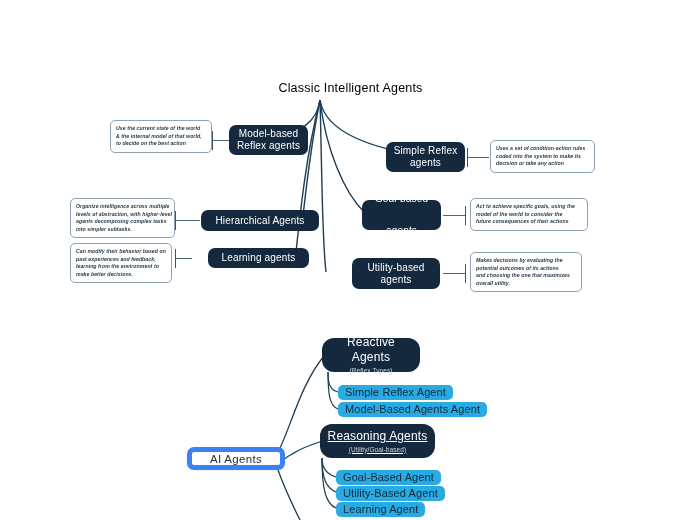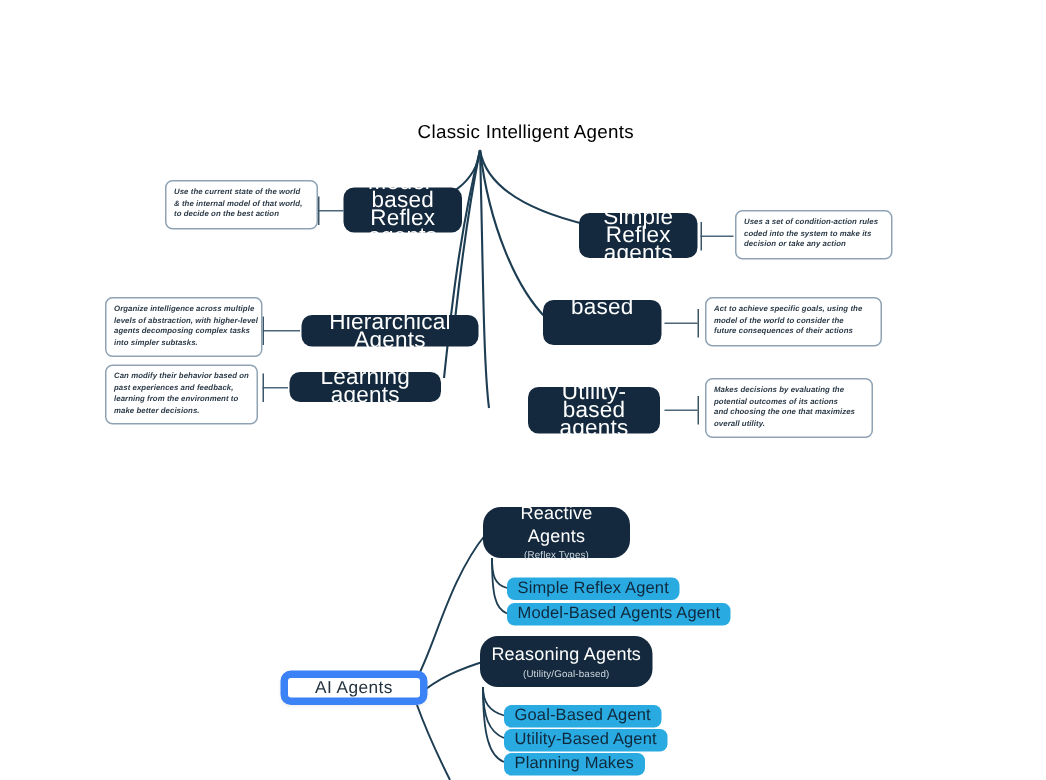--- a/index.html
+++ b/index.html
@@ -43,21 +43,21 @@
     font-size: 12.5px;
     letter-spacing: 0.2px;
     color: #000000;
     white-space: nowrap;
   }
   
   .dark {
     background: #14293d;
     color: #ffffff;
     border-radius: 7px;
-    font-size: 15px;
+    font-size: 10px;
     line-height: 12px;
     letter-spacing: 0.15px;
     padding: 3px 6px;
   }
   .dark.big {
     font-size: 12px;
     line-height: 15px;
     border-radius: 12px;
   }
   .dark .sub {
@@ -161,21 +161,21 @@
 
   <div class="node dark" style="left:386px; top:142px; width:79px; height:30px;">
     <span>Simple Reflex</span>
     <span>agents</span>
   </div>
 
   <div class="node dark" style="left:201px; top:210px; width:118px; height:21px;">
     <span>Hierarchical Agents</span>
   </div>
 
-  <div class="node dark" style="left:193px; top:248px; width:101px; height:20px;">
+  <div class="node dark" style="left:208px; top:248px; width:101px; height:20px;">
     <span>Learning agents</span>
   </div>
 
   <div class="node dark" style="left:362px; top:200px; width:79px; height:30px;gap:20px;">
     <span>Goal-based</span>
     <span>agents</span>
   </div>
 
   <div class="node dark" style="left:352px; top:258px; width:88px; height:31px;">
     <span>Utility-based</span>
@@ -249,30 +249,30 @@
   </div>
 
   <div class="node blue" style="left:338px; top:385px; height:15px;">
     <span>Simple Reflex Agent</span>
   </div>
 
   <div class="node blue" style="left:338px; top:402px; height:15px;">
     <span>Model-Based Agents Agent</span>
   </div>
 
-  <div class="node dark big" style="left:320px; top:424px; width:115px; height:34px;">
+  <div class="node dark big" style="left:320px; top:424px; width:115px; height:34px;text-decoration:underline;">
     <span>Reasoning Agents</span>
     <span class="sub">(Utility/Goal-based)</span>
   </div>
 
   <div class="node blue" style="left:336px; top:470px; height:15px;">
     <span>Goal-Based Agent</span>
   </div>
 
   <div class="node blue" style="left:336px; top:486px; height:15px;align-items:flex-end;">
     <span>Utility-Based Agent</span>
   </div>
 
   <div class="node blue" style="left:336px; top:502px; height:15px;">
-    <span>Planning Makes</span>
+    <span>Learning Agent</span>
   </div>
 
 </div>
 
 </body></html>

